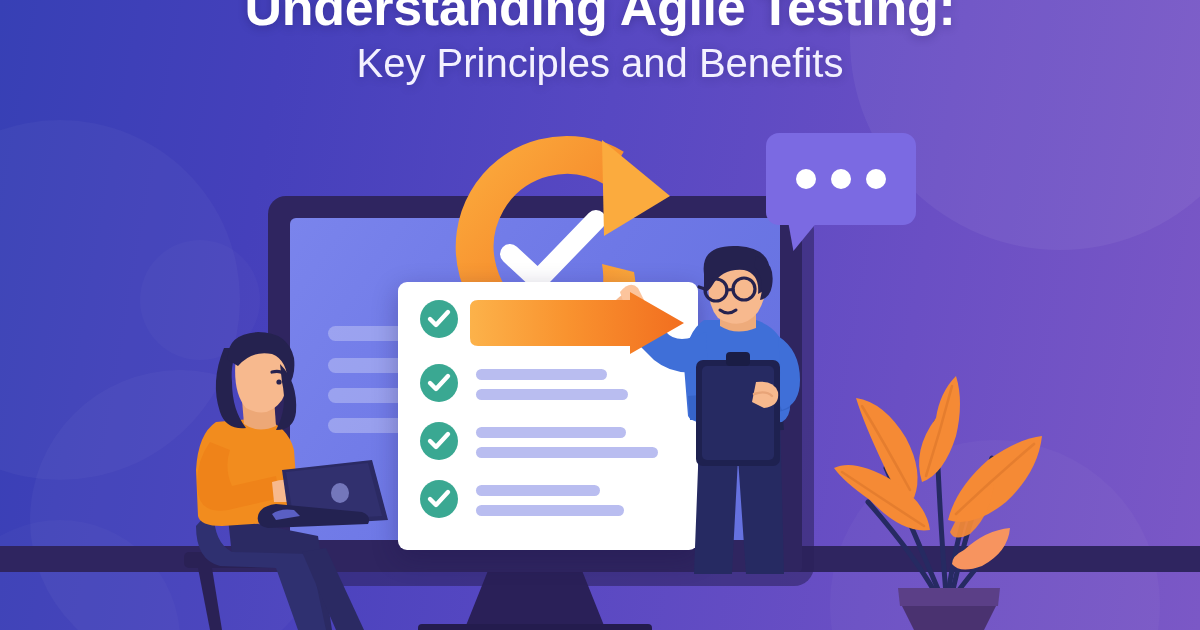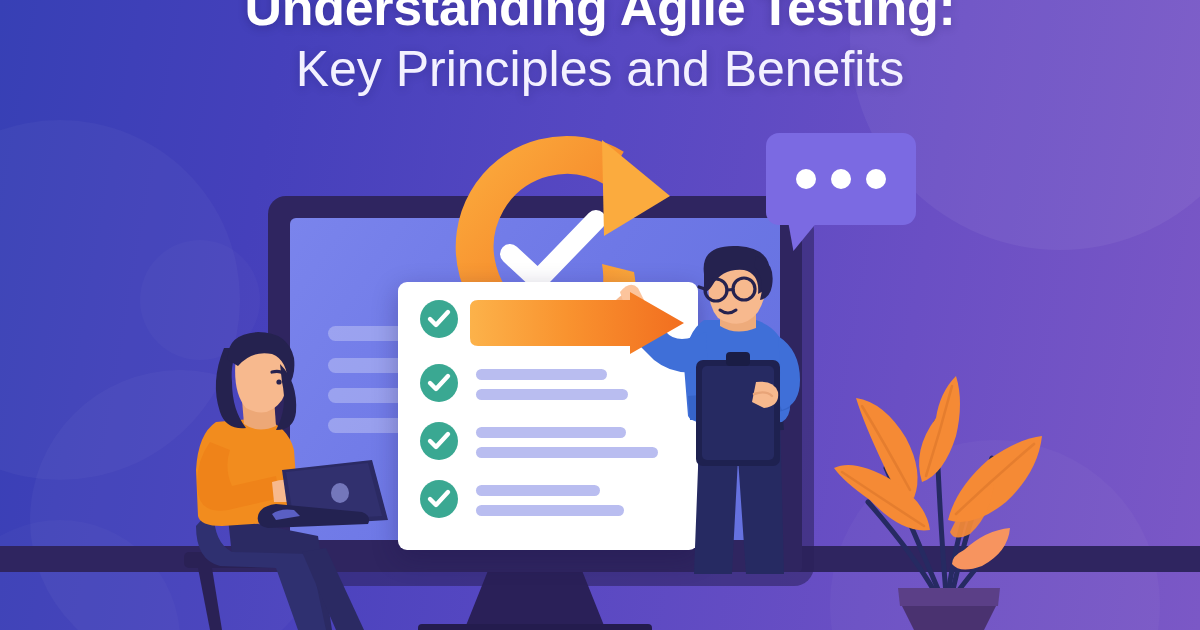--- a/index.html
+++ b/index.html
@@ -28,21 +28,21 @@
   .title-wrap {
     position: absolute; left: 0; top: -22px; width: 1200px;
     text-align: center; z-index: 40;
   }
   .title-l1 {
     font-size: 52px; font-weight: 700; color: #ffffff;
     letter-spacing: -0.3px; line-height: 1.12;
     text-shadow: 0 2px 10px rgba(20,16,70,0.28);
   }
   .title-l2 {
-    font-size: 50px; font-weight: 400; color: #f3f1ff;
+    font-size: 40px; font-weight: 400; color: #f3f1ff;
     letter-spacing: 0px; line-height: 1.18; margin-top: 4px;
     text-shadow: 0 2px 10px rgba(20,16,70,0.22);
   }
 
   
   #monitor { position: absolute; left: 268px; top: 196px; width: 534px; height: 378px; z-index: 10; }
   .mon-shadow {
     position: absolute; left: 12px; top: 14px; width: 534px; height: 376px;
     background: #2a2059; opacity: .55; border-radius: 20px;
   }

